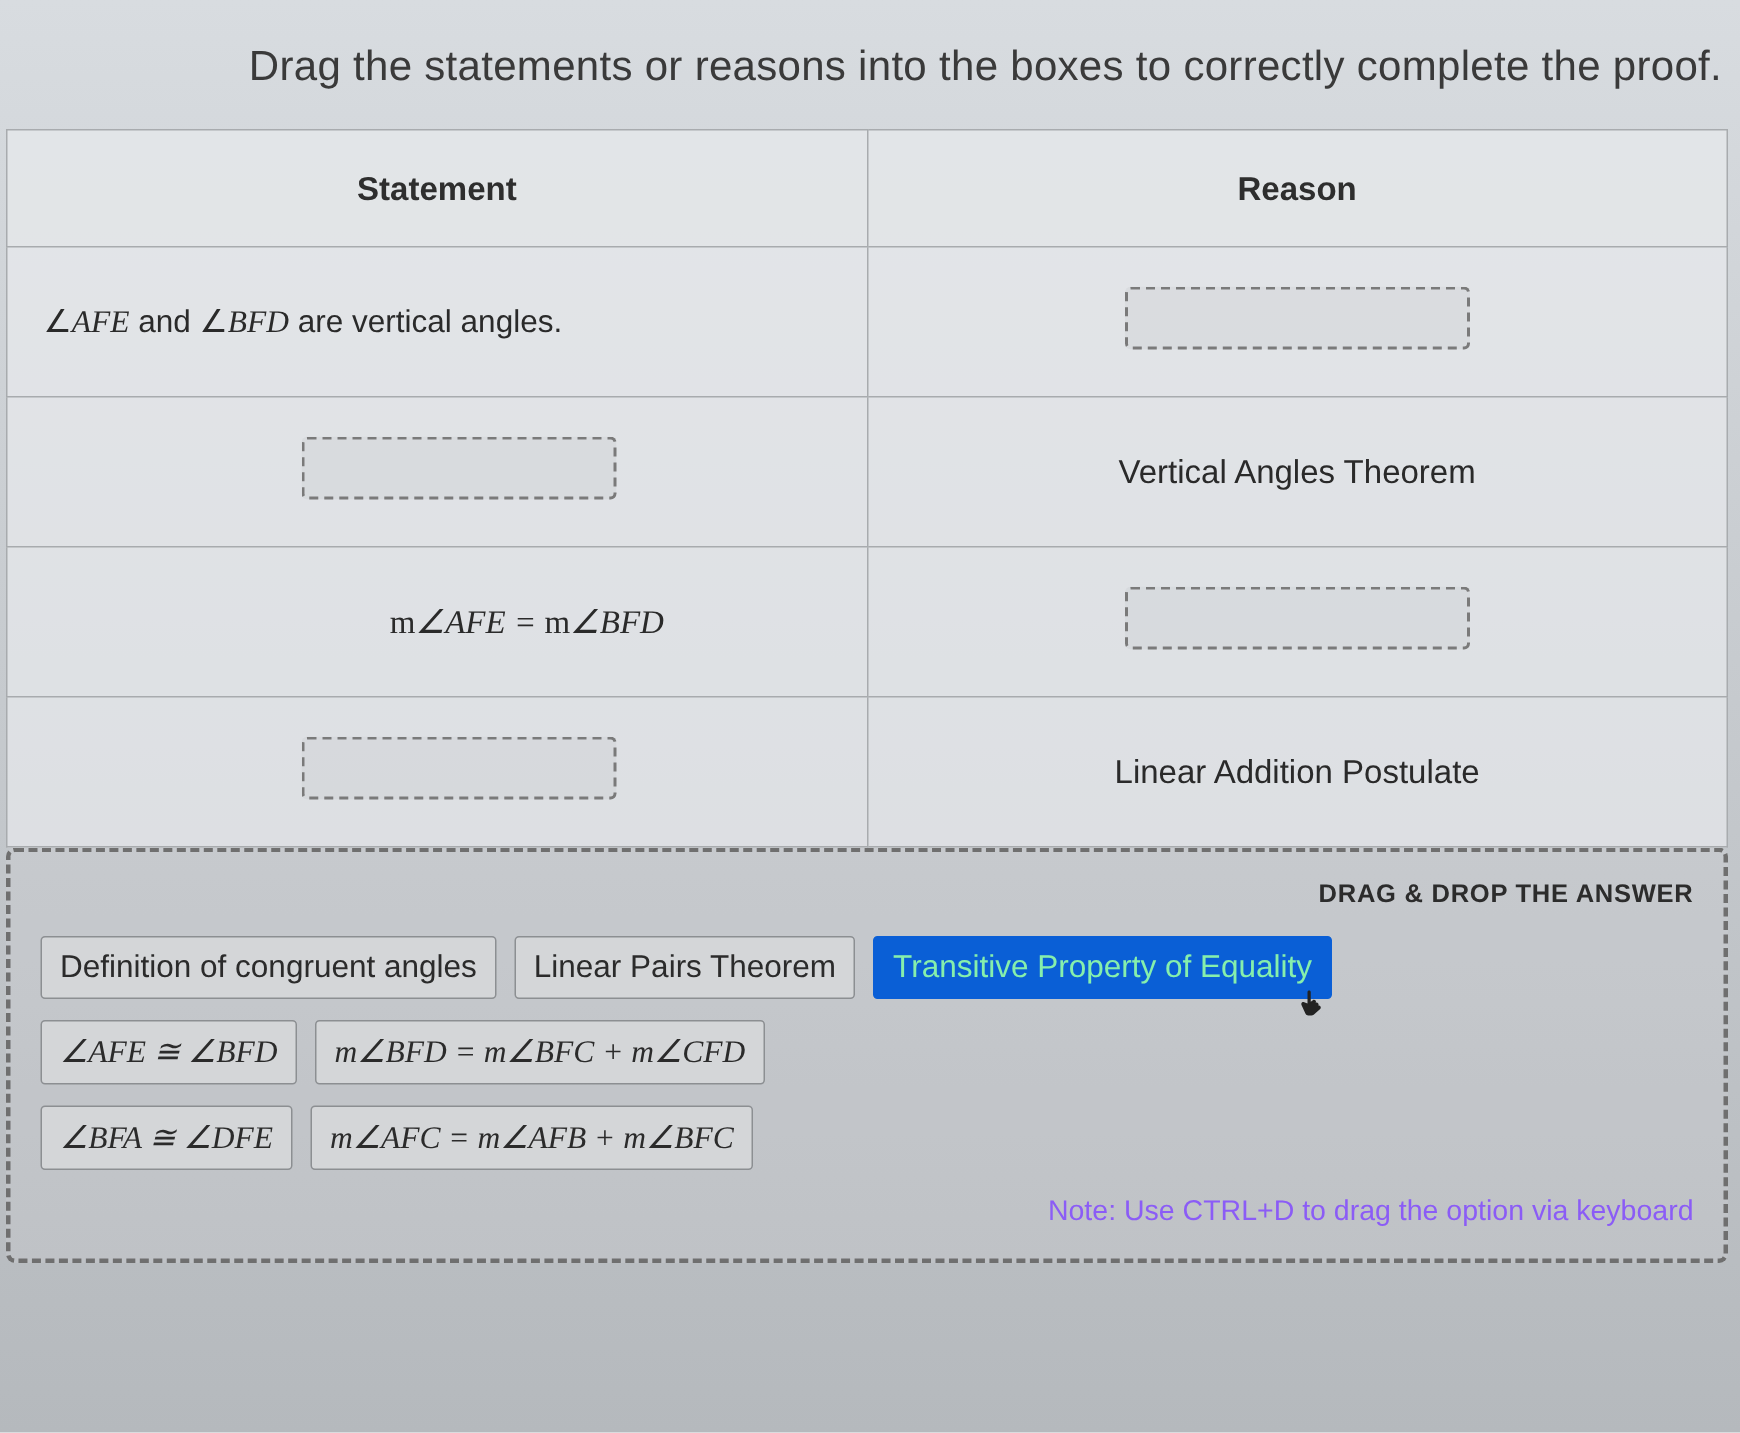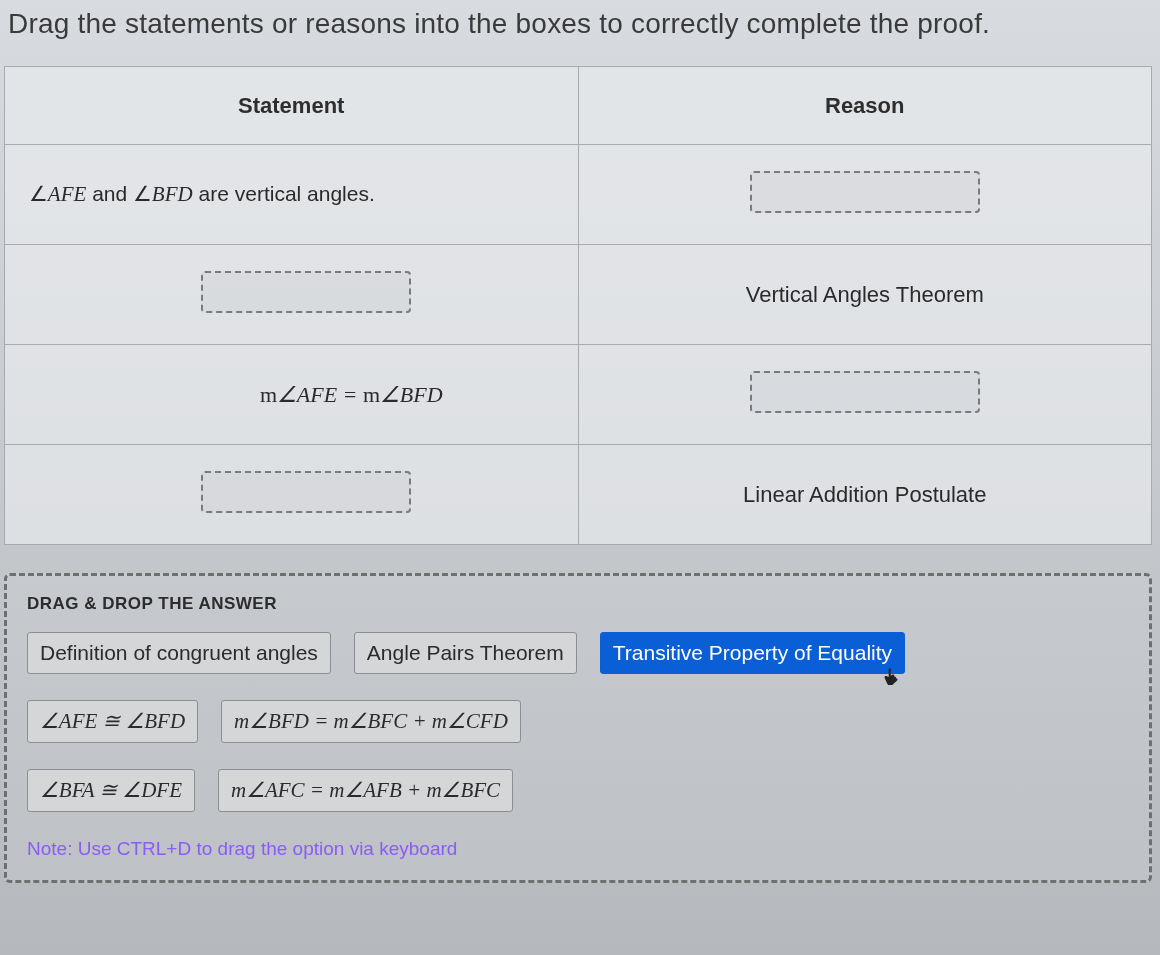--- a/index.html
+++ b/index.html
@@ -7,28 +7,28 @@
   body {
     font-family: Arial, Helvetica, sans-serif;
     background: linear-gradient(180deg, #d8dce0 0%, #c9cdd1 40%, #b5b9bd 100%);
     color: #2a2a2a;
     padding: 8px 8px 40px 4px;
     overflow: hidden;
   }
   .instruction {
     font-size: 28px;
     color: #3a3a3a;
-    margin: 0 4px 26px 4px;
+    margin: 20px 4px 26px 4px;
     letter-spacing: 0.2px;
+    text-align: right;
   }
   .proof-table {
     width: 100%;
     border-collapse: collapse;
     background: rgba(235,237,239,0.65);
-    margin-bottom: 28px;
   }
   .proof-table td, .proof-table th {
     border: 1px solid #a8abae;
     width: 50%;
     vertical-align: middle;
     text-align: center;
     font-weight: normal;
   }
   .proof-table th {
     height: 78px;
@@ -51,45 +51,46 @@
     border: 2.5px dashed #7a7a7a;
     border-radius: 4px;
     background: rgba(200,203,206,0.3);
   }
   .drop-slot.wide { min-width: 230px; }
   .answer-box {
     border: 3px dashed #6f6f6f;
     border-radius: 6px;
     padding: 18px 20px 20px 20px;
     background: rgba(210,213,216,0.25);
+    text-align: right;
   }
   .answer-heading {
     font-size: 17px;
     font-weight: 700;
     letter-spacing: 0.5px;
     margin-bottom: 18px;
     color: #2c2c2c;
   }
-  .chip-row { display: flex; flex-wrap: wrap; gap: 23px; align-items: center; margin-bottom: 26px; }
+  .chip-row { display: flex; flex-wrap: wrap; gap: 12px; align-items: center; margin-bottom: 14px; }
   .chip {
     display: inline-flex;
     align-items: center;
     border: 1px solid #8c8f92;
     background: #d4d6d8;
     padding: 8px 12px;
     font-size: 21px;
     border-radius: 3px;
     cursor: grab;
     color: #2b2b2b;
     position: relative;
   }
   .chip.math-chip { font-family: "Cambria Math", "Times New Roman", serif; font-style: italic; }
   .chip.selected {
     background: #0a5fd6;
-    color: #ffffff;
+    color: #86efac;
     border-color: #0a5fd6;
   }
   .note {
     font-size: 19px;
     color: #8b5cf6;
     margin-top: 17px;
   }
   .cursor-icon {
     position: absolute;
     right: -2px;
@@ -127,21 +128,21 @@
         <td>Linear Addition Postulate</td>
       </tr>
     </tbody>
 </table>
 
 <div class="answer-box">
   <div class="answer-heading">DRAG &amp; DROP THE ANSWER</div>
   <div>
       <div class="chip-row">
         <div class="chip">Definition of congruent angles</div>
-        <div class="chip">Angle Pairs Theorem</div>
+        <div class="chip">Linear Pairs Theorem</div>
         <div class="chip selected">Transitive Property of Equality<svg width="26" height="26" viewBox="0 0 24 24" class="cursor-icon">
             <path fill="#222" d="M9 3c.6 0 1 .4 1 1v6l1.3-1c.5-.4 1.2-.3 1.6.2l.1.1c.3.4.3 1 0 1.4.5-.3 1.2-.2 1.6.3.3.4.3 1 0 1.4.5-.2 1.1 0 1.4.5.3.5.2 1.1-.2 1.5l-4 3.6c-.4.3-.9.5-1.4.5H8.5c-.8 0-1.5-.5-1.8-1.2L4.3 12c-.3-.7 0-1.5.7-1.8.5-.2 1-.1 1.4.2L8 11V4c0-.6.4-1 1-1z"></path>
           </svg></div>
       </div>
       <div class="chip-row">
         <div class="chip math-chip">∠AFE ≅ ∠BFD</div>
         <div class="chip math-chip">m∠BFD = m∠BFC + m∠CFD</div>
       </div>
       <div class="chip-row">
         <div class="chip math-chip">∠BFA ≅ ∠DFE</div>

